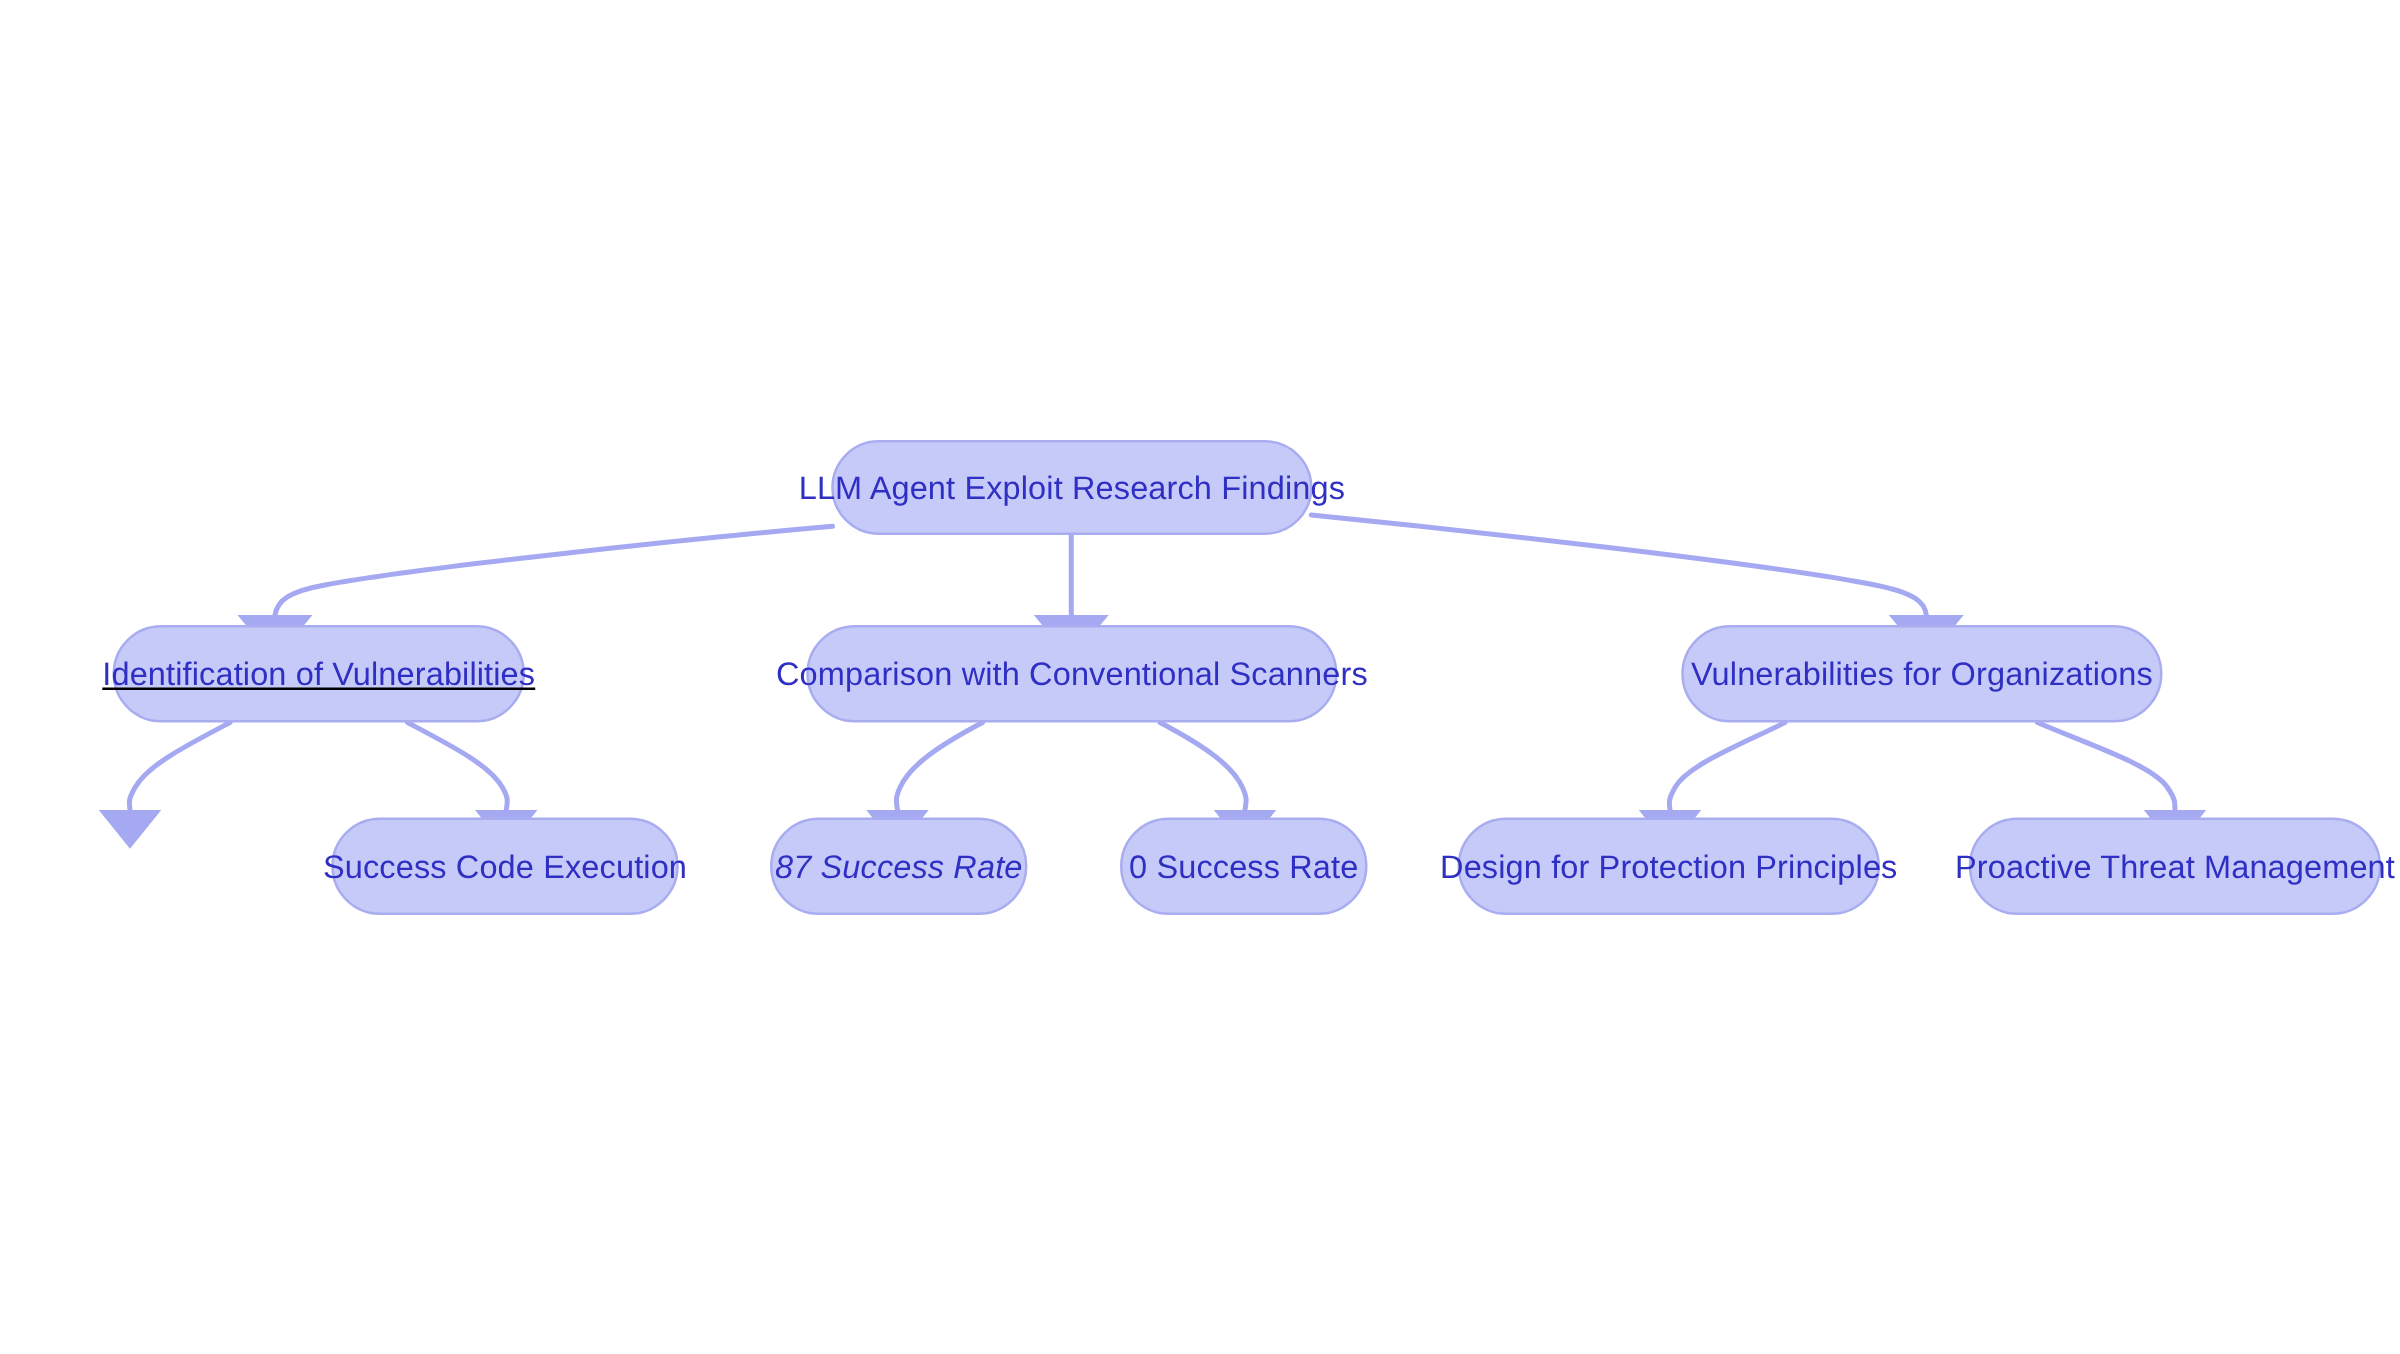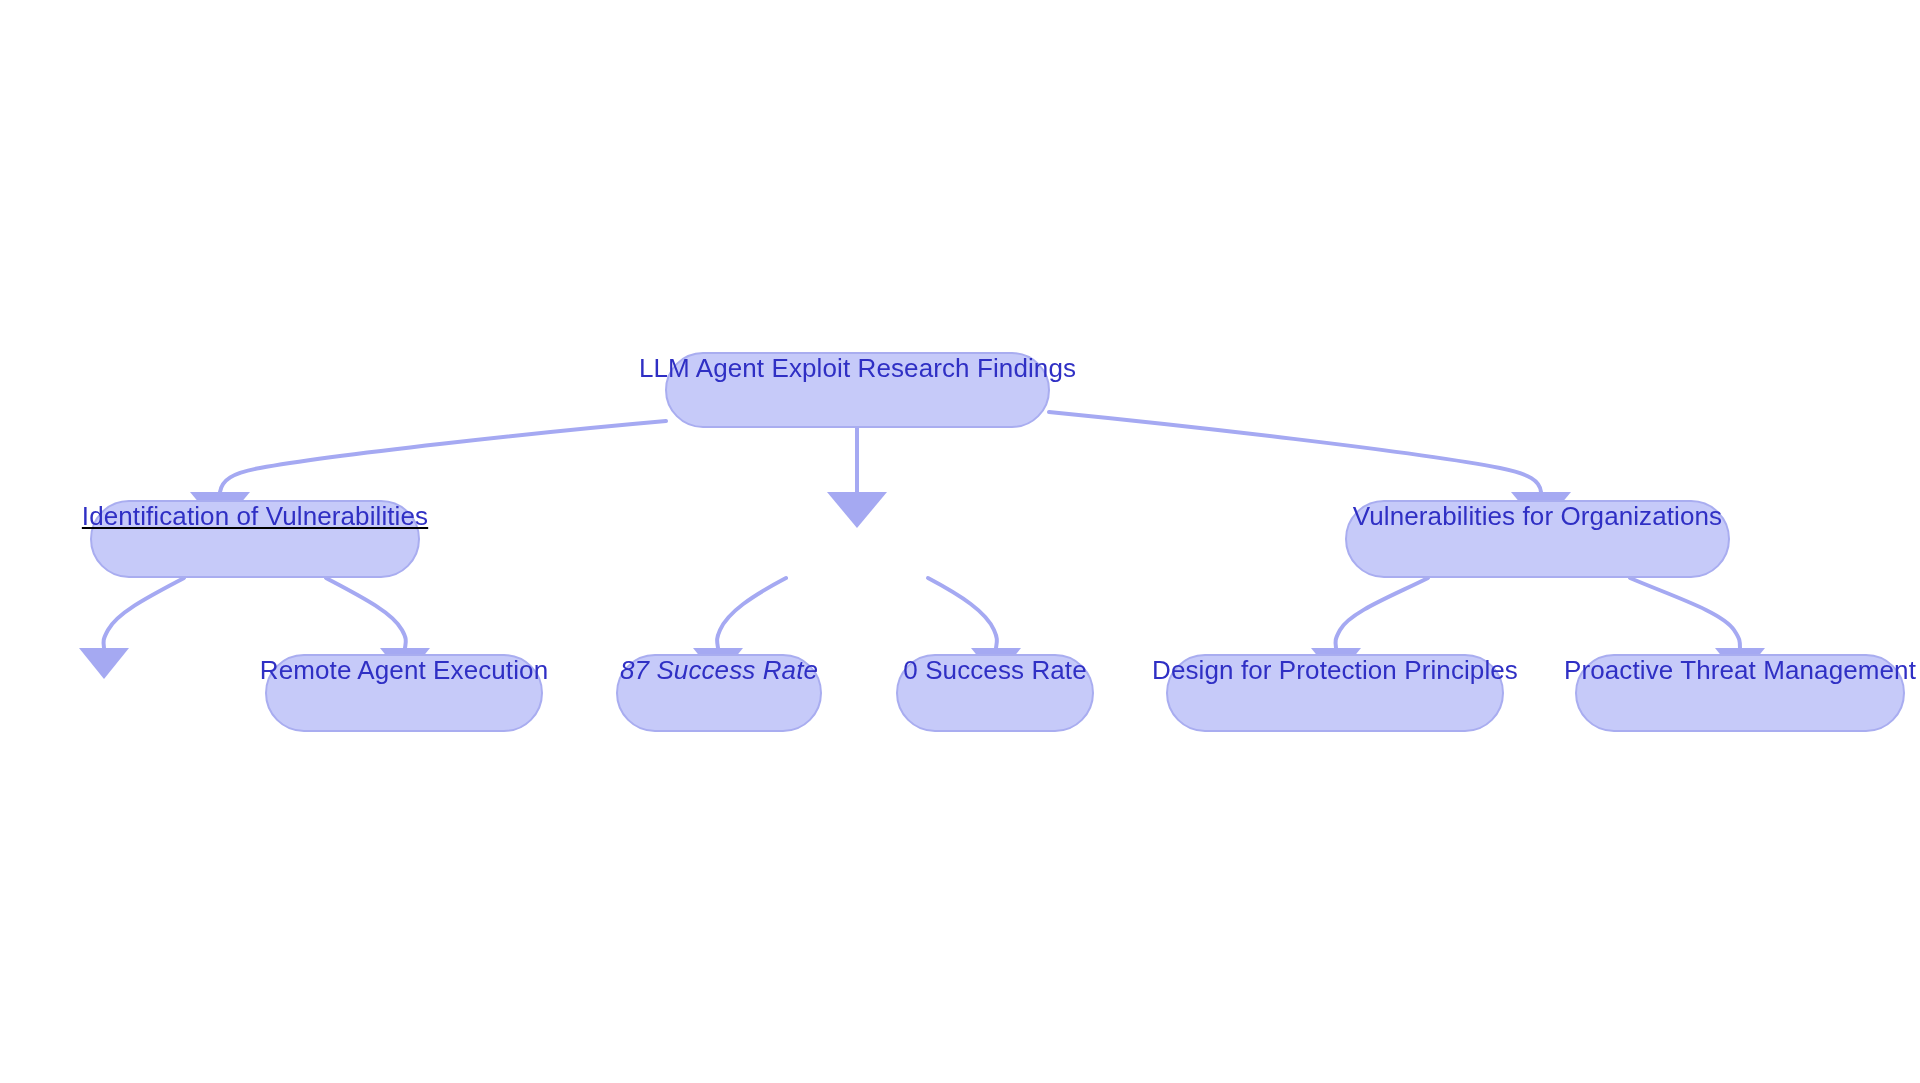--- a/index.html
+++ b/index.html
@@ -36,21 +36,21 @@
     stroke-linejoin: round;
   }
   .edge-arrowhead {
     fill: #a5a9f2;
     stroke: none;
   }
   .node {
     position: absolute;
     box-sizing: border-box;
     display: flex;
-    align-items: flex-start;
+    align-items: center;
     justify-content: center;
     background: #c6caf9;
     border: 2px solid #a9adf0;
     border-radius: 999px;
     padding: 0 26px;
     cursor: default;
   }
   .node-label {
     color: #2f2fc4;
     font-size: 26px;
@@ -110,28 +110,31 @@
   </svg>
 
   <div class="node level-root" style="left: 665px; top: 352px; width: 385px;">
     <span class="node-label">LLM Agent Exploit Research Findings</span>
   </div>
 
   <div class="node level-branch" style="left: 90px; top: 500px; width: 330px; text-decoration: underline;">
     <span class="node-label">Identification of Vulnerabilities</span>
   </div>
 
+  <div class="node level-branch" style="left: 645px; top: 500px; width: 425px;">
+    <span class="node-label">Comparison with Conventional Scanners</span>
+  </div>
 
   <div class="node level-branch" style="left: 1345px; top: 500px; width: 385px;">
     <span class="node-label">Vulnerabilities for Organizations</span>
   </div>
 
 
   <div class="node level-leaf" style="left: 265px; top: 654px; width: 278px;">
-    <span class="node-label">Remote Agent Execution</span>
+    <span class="node-label">Success Code Execution</span>
   </div>
 
   <div class="node level-leaf" style="left: 616px; top: 654px; width: 206px; font-style: italic;">
     <span class="node-label">87 Success Rate</span>
   </div>
 
   <div class="node level-leaf" style="left: 896px; top: 654px; width: 198px;">
     <span class="node-label">0 Success Rate</span>
   </div>
 

